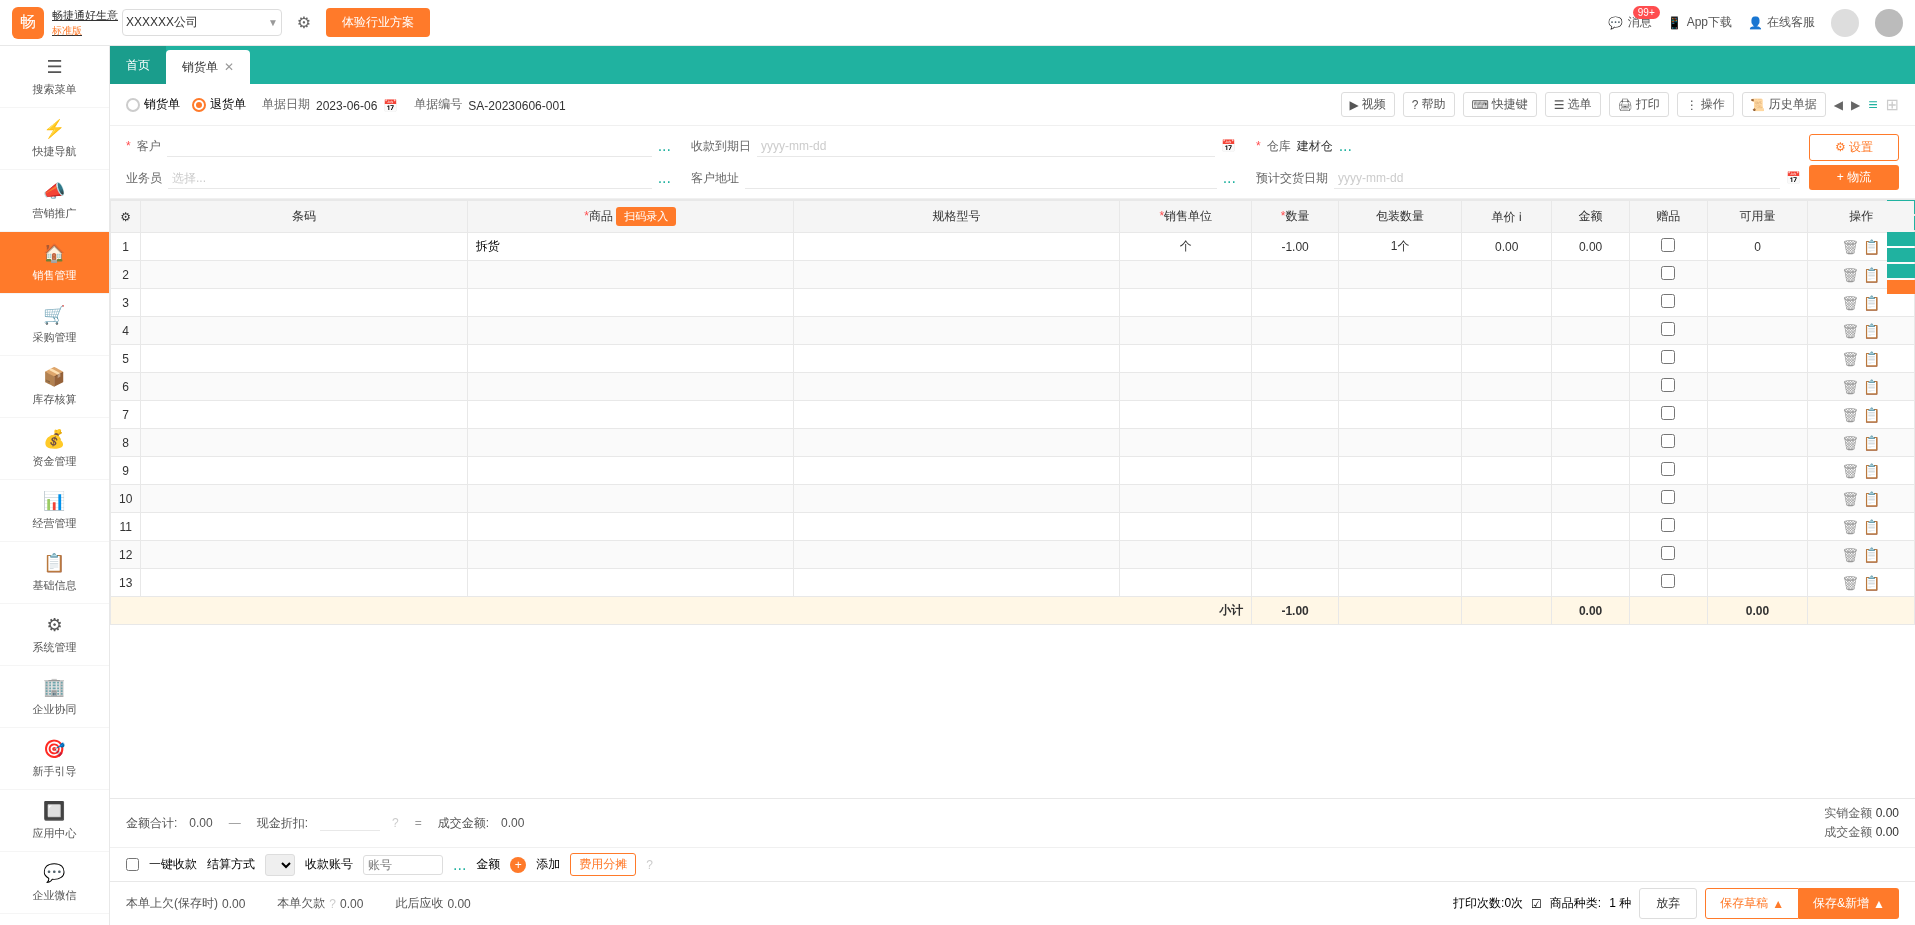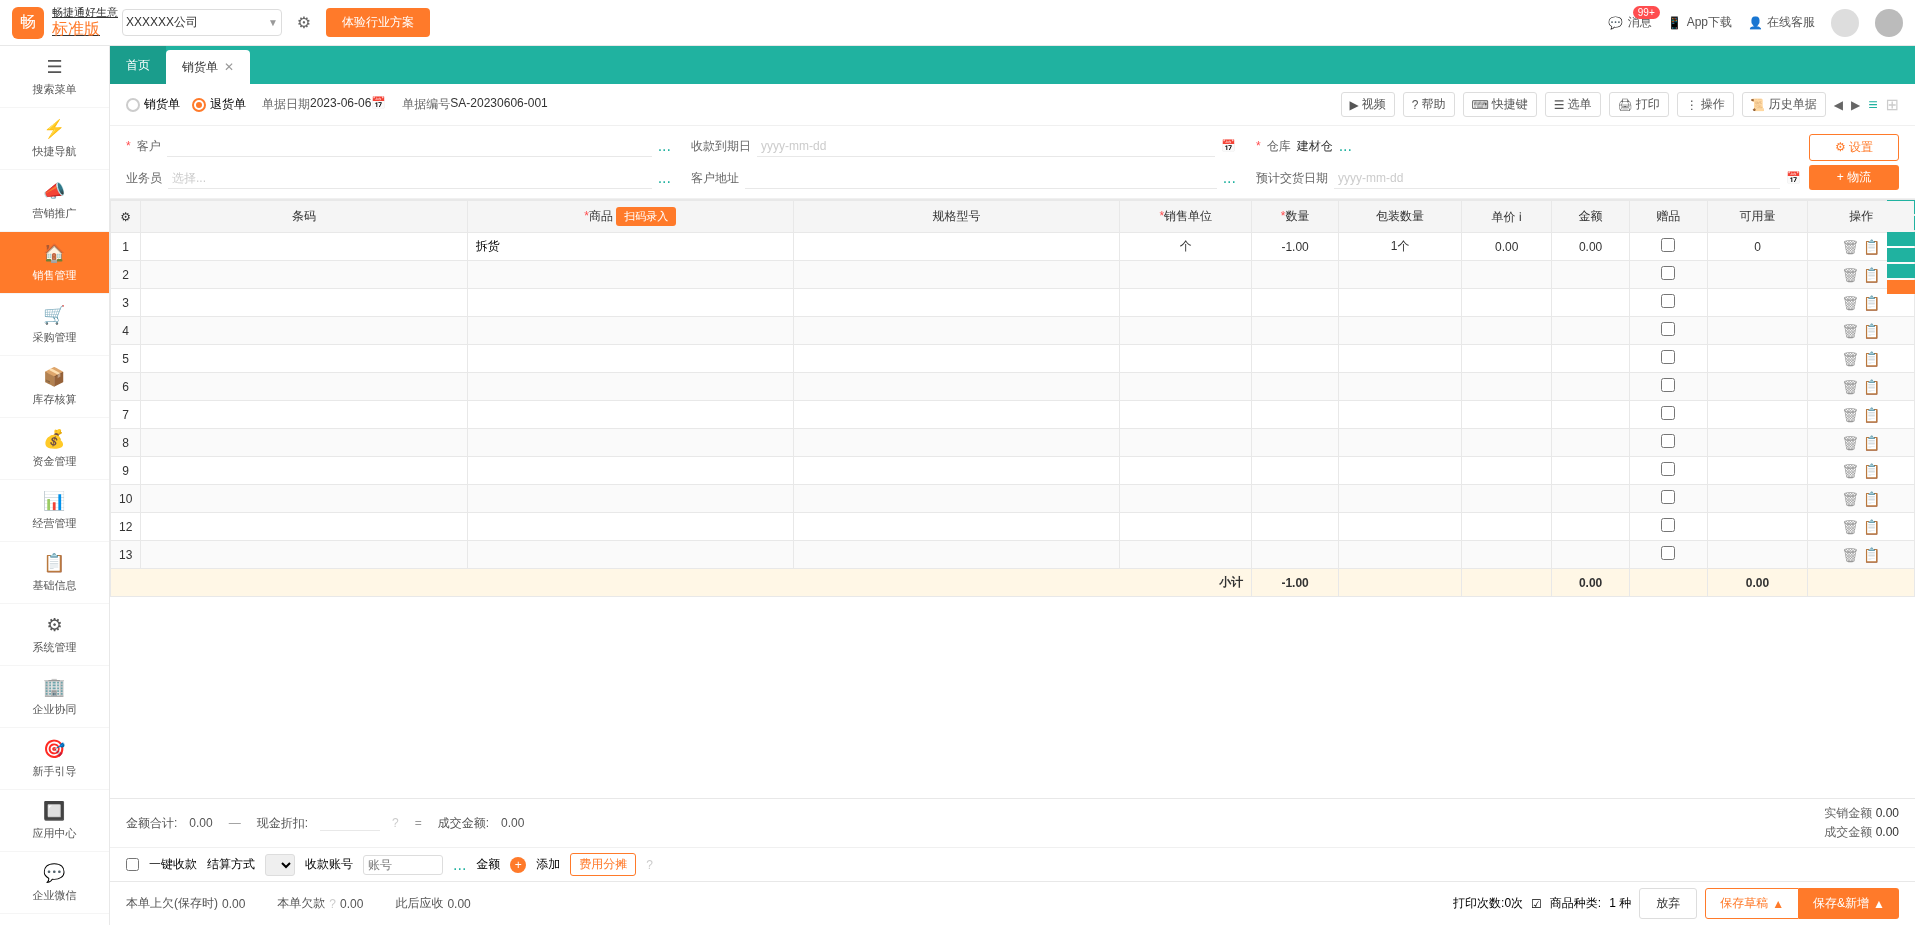--- a/index.html
+++ b/index.html
@@ -189,21 +189,21 @@
       border: 2px solid #ccc;
       display: flex; align-items: center; justify-content: center;
     }
     .radio-circle.checked { border-color: #ff7a2a; }
     .radio-circle.checked::after {
       content: '';
       width: 6px; height: 6px;
       border-radius: 50%;
       background: #ff7a2a;
     }
-    .field-group { display: flex; align-items: flex-start; gap: 0; color: #333; }
+    .field-group { display: flex; align-items: flex-end; gap: 6px; color: #333; }
     .field-label { color: #666; }
     .field-value { color: #333; }
     .calendar-icon { color: #20b2a0; cursor: pointer; }
 
     .doc-toolbar {
       display: flex;
       gap: 8px;
       margin-left: auto;
       align-items: center;
     }
@@ -426,21 +426,21 @@
       padding-bottom: 8px;
     }
   </style>
 </head>
 <body>
 
 <div class="top-bar">
   <div class="logo-area">
     <div class="logo-icon">畅</div>
     <div class="logo-text">
-      畅捷通好生意<br><span style="color:#ff7a2a;font-size:16px;">标准版</span>
+      畅捷通好生意<br><span style="color:#ff7a2a;font-size:10px;">标准版</span>
     </div>
   </div>
 
   <div class="company-selector">
     <span class="company-name">XXXXXX公司</span>
     <span class="chevron-down">▼</span>
   </div>
 
   <div class="settings-icon-btn">⚙</div>
 
@@ -858,20 +858,39 @@
       <td><input class="cb" type="checkbox" style=""></td>
       <td></td>
       <td>
         <div class="action-icons">
           <span class="action-icon">🗑</span>
           <span class="action-icon">📋</span>
         </div>
       </td>
     </tr>
               <tr>
+      <td class="row-num">11</td>
+      <td><input style="border: none; outline: none; width: 100%; background: transparent;" type="text" value=""></td>
+      <td><input style="border: none; outline: none; width: 100%; background: transparent;" type="text" value=""></td>
+      <td><input style="border: none; outline: none; width: 100%; background: transparent;" type="text" value=""></td>
+      <td></td>
+      <td class=""></td>
+      <td></td>
+      <td></td>
+      <td></td>
+      <td><input class="cb" type="checkbox" style=""></td>
+      <td></td>
+      <td>
+        <div class="action-icons">
+          <span class="action-icon">🗑</span>
+          <span class="action-icon">📋</span>
+        </div>
+      </td>
+    </tr>
+              <tr>
       <td class="row-num">12</td>
       <td><input style="border: none; outline: none; width: 100%; background: transparent;" type="text" value=""></td>
       <td><input style="border: none; outline: none; width: 100%; background: transparent;" type="text" value=""></td>
       <td><input style="border: none; outline: none; width: 100%; background: transparent;" type="text" value=""></td>
       <td></td>
       <td class=""></td>
       <td></td>
       <td></td>
       <td></td>
       <td><input class="cb" type="checkbox" style=""></td>

